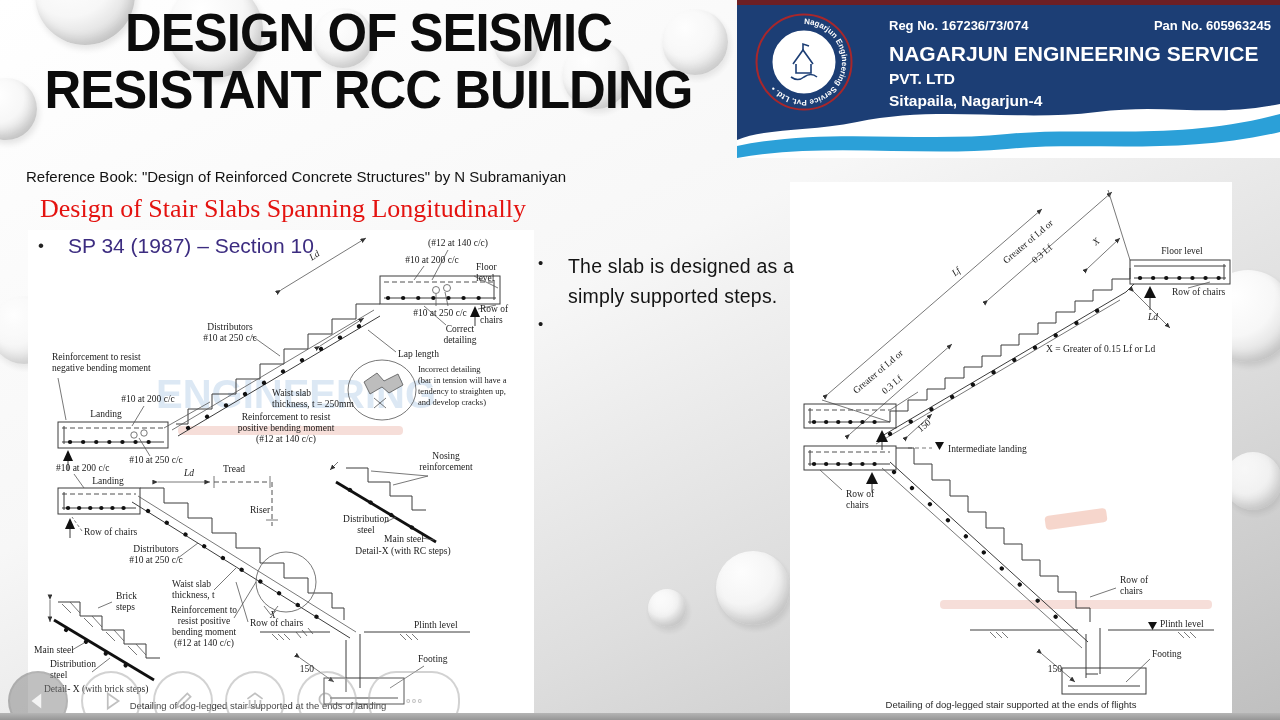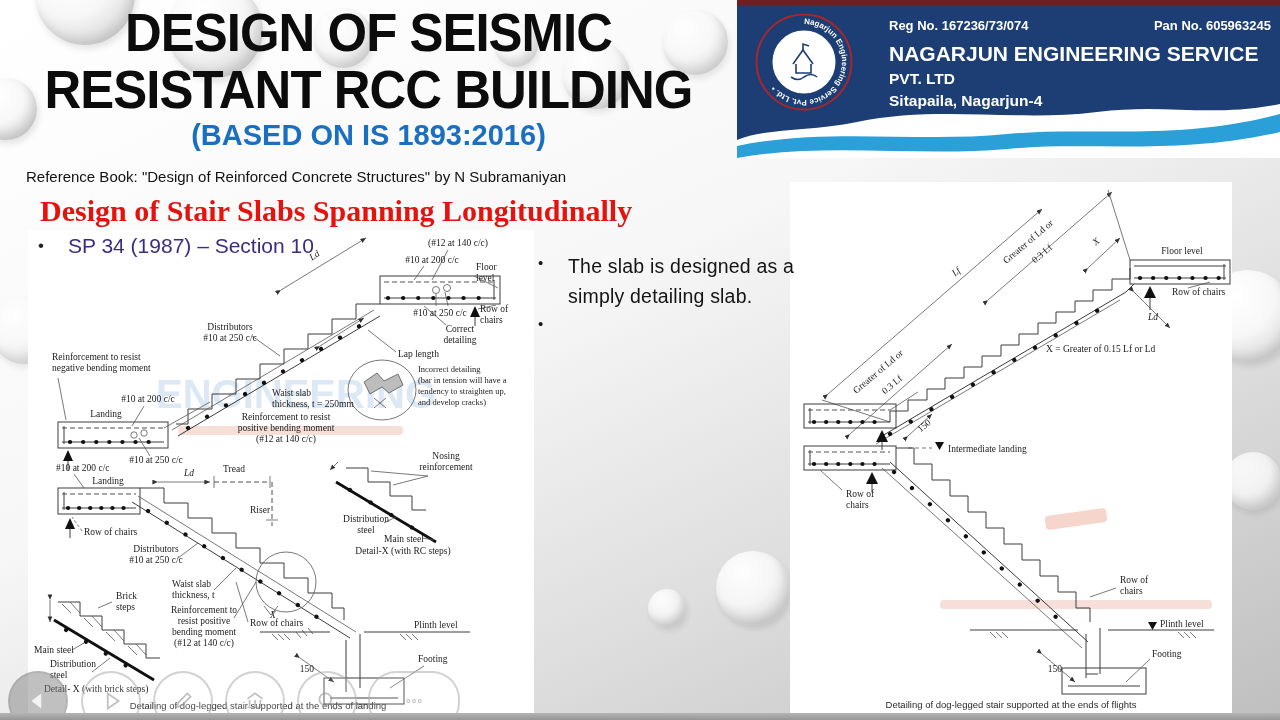--- a/index.html
+++ b/index.html
@@ -9,21 +9,21 @@
   .bubble{position:absolute;border-radius:50%;
     background:radial-gradient(circle at 35% 28%,#ffffff 0%,#f7f7f7 45%,#e2e2e2 68%,#c6c6c6 100%);
     box-shadow:inset -4px -6px 10px rgba(0,0,0,.10), 2px 4px 6px rgba(0,0,0,.10);}
   
   .title-block{position:absolute;left:0;top:4px;width:737px;text-align:center;z-index:6;}
   .title-line{font-weight:700;font-size:53px;line-height:57px;color:#0c0c0c;
     letter-spacing:-1px;transform:scaleX(.96);transform-origin:center;}
   .subtitle{font-weight:700;font-size:29px;line-height:32px;color:#1b6fc1;margin-top:1px;}
   .reference{position:absolute;left:26px;top:168px;font-size:15px;color:#121212;z-index:6;}
   .section-heading{position:absolute;left:40px;top:194px;z-index:6;
-    font-family:"Liberation Serif",serif;font-size:30px;font-weight:700;color:#e41310;text-align:right;}
+    font-family:"Liberation Serif",serif;font-size:26px;font-weight:400;color:#e41310;text-align:right;}
   .sp-bullet{position:absolute;left:38px;top:234px;z-index:6;font-size:21px;color:#3c2c80;}
   .sp-bullet .mk{color:#222;margin-right:24px;font-size:17px;vertical-align:2px;}
   
   .banner{position:absolute;left:737px;top:0;width:543px;height:158px;z-index:8;}
   .banner text{font-family:"Liberation Sans",sans-serif;fill:#ffffff;}
   
   .notes{position:absolute;left:538px;top:252px;width:258px;z-index:6;}
   .notes .row{display:flex;margin-bottom:2px;}
   .notes .mk{width:30px;flex:none;font-size:15px;color:#1a1a1a;padding-top:2px;}
   .notes .tx{font-size:19.5px;line-height:29.5px;color:#141414;letter-spacing:.2px;}
@@ -71,21 +71,20 @@
   <div class="bubble" style="left:-25px;top:78px;width:62px;height:62px;"></div>
   <div class="bubble" style="left:-10px;top:296px;width:68px;height:68px;opacity:.8;"></div>
   <div class="bubble" style="left:648px;top:589px;width:38px;height:38px;opacity:.9;"></div>
   <div class="bubble" style="left:716px;top:551px;width:74px;height:74px;opacity:.95;"></div>
   <div class="bubble" style="left:1202px;top:270px;width:92px;height:92px;"></div>
   <div class="bubble" style="left:1224px;top:452px;width:58px;height:58px;opacity:.85;"></div>
 
   <div class="title-block">
     <div class="title-line">DESIGN OF SEISMIC</div>
     <div class="title-line">RESISTANT RCC BUILDING</div>
-    <div class="subtitle">(BASED ON IS 1893:2016)</div>
   </div>
   <div class="reference">Reference Book: "Design of Reinforced Concrete Structures" by N Subramaniyan</div>
   <div class="section-heading">Design of Stair Slabs Spanning Longitudinally</div>
   <div class="sp-bullet">
     <span class="mk">•</span><span>SP 34 (1987) – Section 10</span>
   </div>
 
   <div class="banner">
     <svg viewBox="0 0 543 158" width="543" height="158">
       <rect x="0" y="0" width="543" height="158" fill="#ffffff"></rect>
@@ -115,21 +114,21 @@
       <text x="534" y="30" text-anchor="end" font-size="13" font-weight="bold">Pan No. 605963245</text>
       <text x="152" y="61" font-size="21" font-weight="bold">NAGARJUN ENGINEERING SERVICE</text>
       <text x="152" y="84" font-size="15.5" font-weight="bold">PVT. LTD</text>
       <text x="152" y="106" font-size="15.5" font-weight="bold">Sitapaila, Nagarjun-4</text>
     </svg>
   </div>
 
   <div class="notes">
     <div class="row">
       <span class="mk">•</span>
-      <span class="tx">The slab is designed as a simply detailing slab.</span>
+      <span class="tx">The slab is designed as a simply supported steps.</span>
     </div>
     <div class="row">
       <span class="mk">•</span>
     </div>
   </div>
 
   <div class="panel" id="left-panel">
     <div class="wm wm-blue" style="left:128px;top:142px;font-size:40px;">ENGINEERING</div>
     <div class="wm-bar" style="left:150px;top:196px;width:225px;height:9px;"></div>
     <svg viewBox="0 0 506 484" width="506" height="484">

